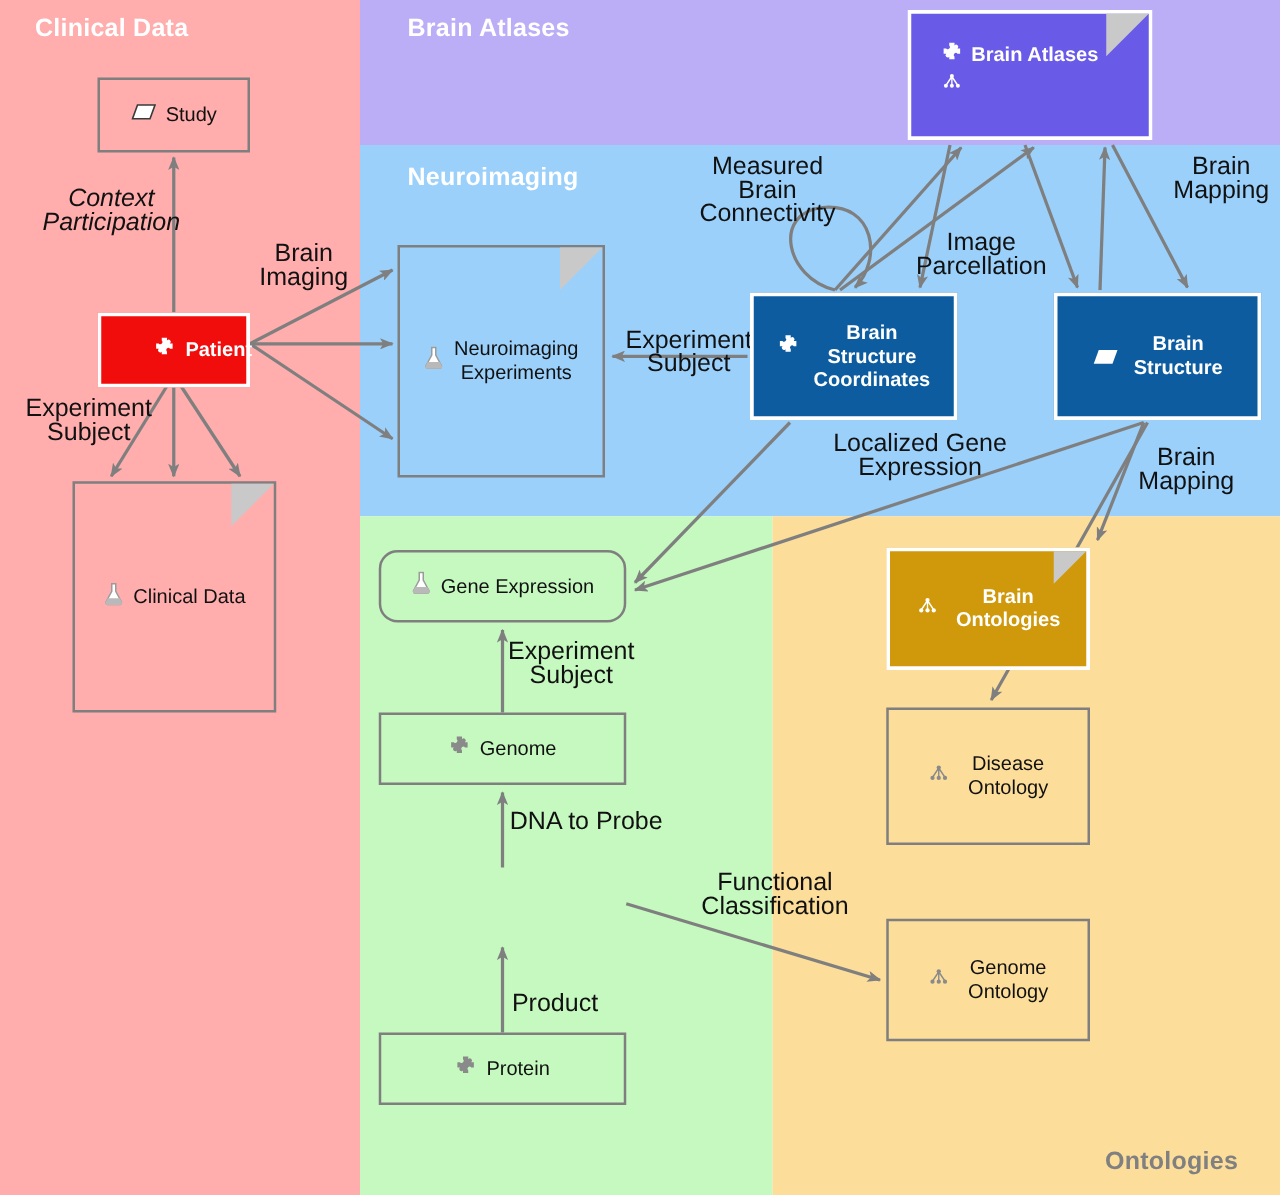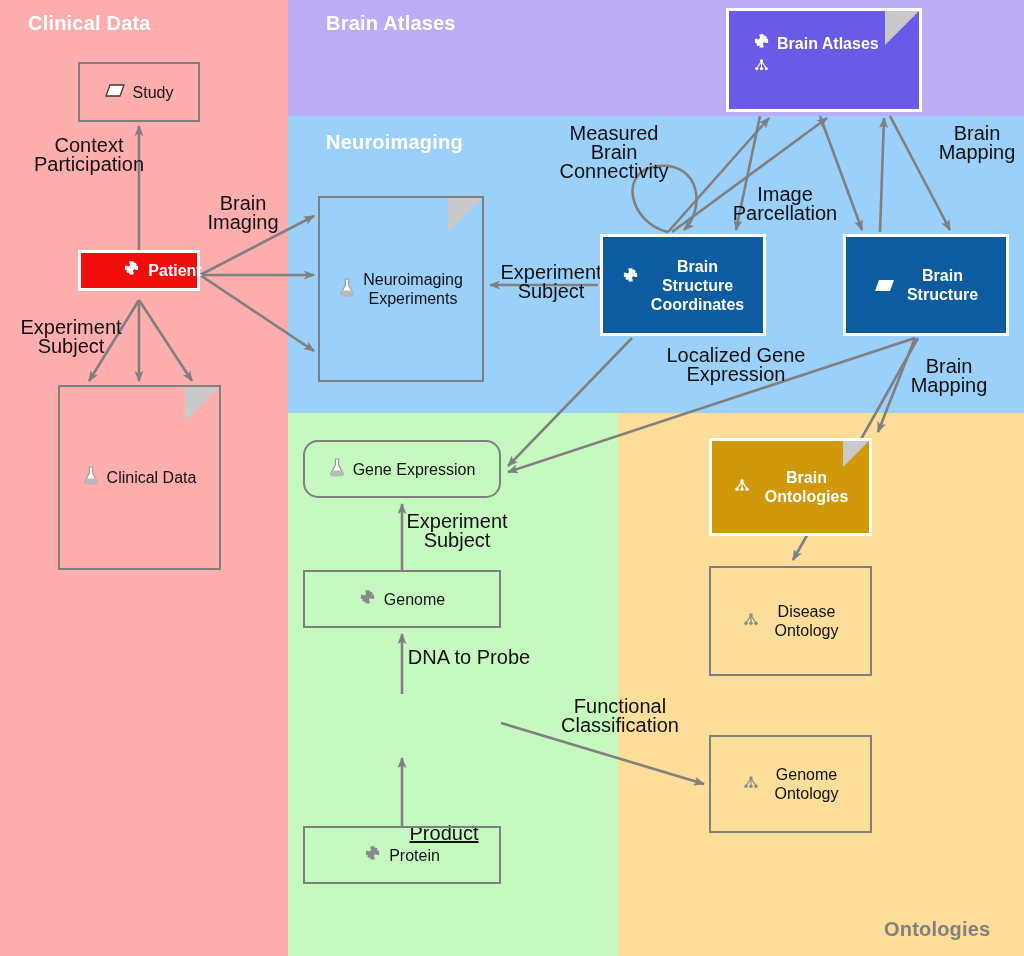--- a/index.html
+++ b/index.html
@@ -107,21 +107,21 @@
       <path d="M402,570 L402,504"></path>
 
       <path d="M402,694 L402,634"></path>
 
       <path d="M402,826 L402,758"></path>
 
       <path d="M501,723 L704,784"></path>
     </g>
   </svg>
 
-  <div class="elabel" style="left:24px;top:136px;width:130px;">Context
+  <div class="elabel" style="left:24px;top:150px;width:130px;font-style:italic;">Context
 Participation</div>
   <div class="elabel" style="left:196px;top:194px;width:94px;">Brain
 Imaging</div>
   <div class="elabel" style="left:12px;top:318px;width:118px;">Experiment
 Subject</div>
   <div class="elabel" style="left:548px;top:124px;width:132px;">Measured
 Brain
 Connectivity</div>
   <div class="elabel" style="left:724px;top:185px;width:122px;">Image
 Parcellation</div>
@@ -131,34 +131,34 @@
 Subject</div>
   <div class="elabel" style="left:660px;top:346px;width:152px;">Localized Gene
 Expression</div>
   <div class="elabel" style="left:906px;top:357px;width:86px;">Brain
 Mapping</div>
   <div class="elabel" style="left:398px;top:512px;width:118px;">Experiment
 Subject</div>
   <div class="elabel" style="left:404px;top:648px;width:130px;">DNA to Probe</div>
   <div class="elabel" style="left:552px;top:697px;width:136px;">Functional
 Classification</div>
-  <div class="elabel" style="left:398px;top:824px;width:92px;text-decoration:underline;">Product</div>
+  <div class="elabel" style="left:398px;top:794px;width:92px;">Product</div>
 
   <div class="node" style="left:78px;top:62px;width:122px;height:60px;background:transparent;border-color:#7f7f7f;">
     <div class="inner">
       <span class="ic">
         <svg width="20" height="15" viewBox="0 0 20 15">
             <path d="M1,13 L5,2 L19,2 L15,13 Z" fill="#ffffff" stroke="#3a3a3a" stroke-width="1.3"></path>
           </svg>
       </span>
       <span class="lbl">Study</span>
     </div>
   </div>
 
-  <div class="node filled" style="left:78px;top:250px;width:122px;height:41px;background:#f20d0d;border-color:#ffffff;padding-left:47px;">
+  <div class="node filled" style="left:78px;top:250px;width:122px;height:60px;background:#f20d0d;border-color:#ffffff;padding-left:47px;">
     <div class="inner">
       <span class="ic">
         <svg width="17" height="17" viewBox="0 0 17 17">
             <path d="M6.4,1.2 h4.2 v2.1 a1.7,1.7 0 1 1 2.4,2.4 h2.1 v4.2 h-2.1 a1.7,1.7 0 1 0 -2.4,2.4 v2.1 h-4.2 v-2.1 a1.7,1.7 0 1 1 -2.4,-2.4 h-2.1 v-4.2 h2.1 a1.7,1.7 0 1 0 2.4,-2.4 z" fill="#ffffff"></path>
           </svg>
       </span>
       <span class="lbl">Patient</span>
     </div>
   </div>
 

